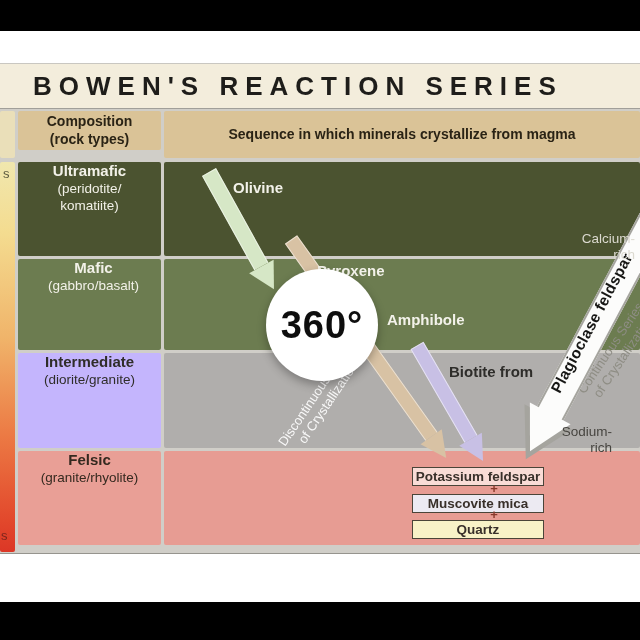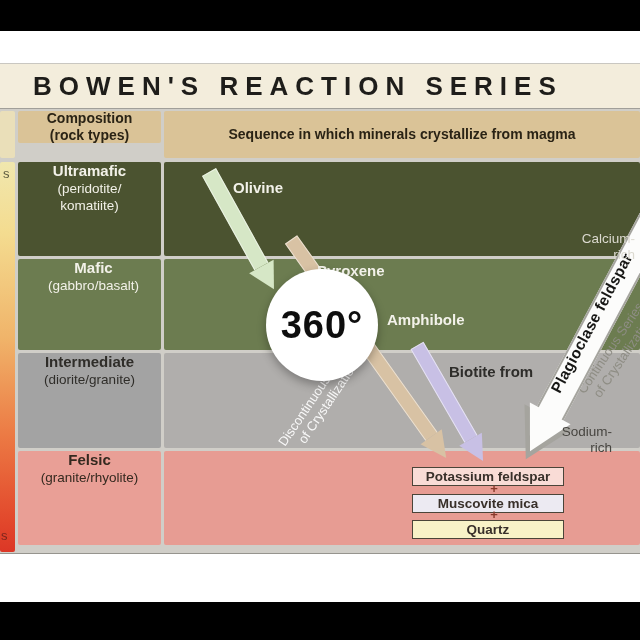--- a/index.html
+++ b/index.html
@@ -41,37 +41,37 @@
   .temp-frag{font-size:13px;line-height:1;}
   .temp-frag.topf{left:3px;top:167px;color:#5c5a40;}
   .temp-frag.botf{left:1px;top:529px;color:#7c261c;}
 
   
   .hdr{
     background:#dac397;color:#2a2315;font-weight:bold;font-size:14px;
     display:flex;flex-direction:column;align-items:center;justify-content:center;
     text-align:center;line-height:1.25;
   }
-  .hdr-comp{left:18px;top:111px;width:143px;height:32px;}
+  .hdr-comp{left:18px;top:111px;width:143px;height:39px;}
   .hdr-seq{left:164px;top:111px;width:476px;height:47px;}
 
   
   .comp{
     left:18px;width:143px;display:flex;flex-direction:column;align-items:center;
     justify-content:flex-start;text-align:center;line-height:1.25;
   }
   .comp .nm{font-weight:bold;font-size:15px;}
   .comp .dt{font-size:13.5px;}
   .r1{top:162px;height:94px;}
   .r2{top:259px;height:91px;padding-left:8px;}
   .r3{top:353px;height:95px;}
   .r4{top:451px;height:94px;}
   .c-ultra{background:#4b5330;color:#f2f1e8;}
   .c-mafic{background:#6c7c50;color:#f2f1e8;}
-  .c-inter{background:#a3a3a3;color:#2f2d29;}
+  .c-inter{background:#c4b5fd;color:#2f2d29;}
   .c-felsic{background:#e99f96;color:#34291f;}
 
   
   .band{left:164px;width:476px;z-index:1;}
   .b-ultra{background:#4b5330;}
   .b-mafic{background:#6c7c50;}
   .b-inter{background:#b0aeac;}
   .b-felsic{background:#e79c93;}
 
   
@@ -131,21 +131,21 @@
     width:0;height:0;border-style:solid;
     border-width:27px 0 27px 48px;border-color:transparent transparent transparent #a5a49e;
   }
   .a-white::after{
     left:calc(100% - 4px);
     border-width:23px 0 23px 43px;border-color:transparent transparent transparent #fcfcfb;
   }
 
   
   .rbox{
-    left:412px;width:152px;height:19px;z-index:5;border:1px solid #4a4438;
+    left:412px;width:132px;height:19px;z-index:5;border:1px solid #4a4438;
     font-size:13.5px;font-weight:bold;color:#39302a;text-align:center;
     line-height:18px;box-sizing:border-box;
   }
   .rb1{top:467px;background:#f9dcd6;}
   .rb2{top:494px;background:#eceaf2;}
   .rb3{top:520px;background:#f8f2c7;}
   .plus{
     left:412px;width:164px;z-index:5;text-align:center;color:#8a3a2c;
     font-weight:bold;font-size:13px;line-height:8px;
   }

